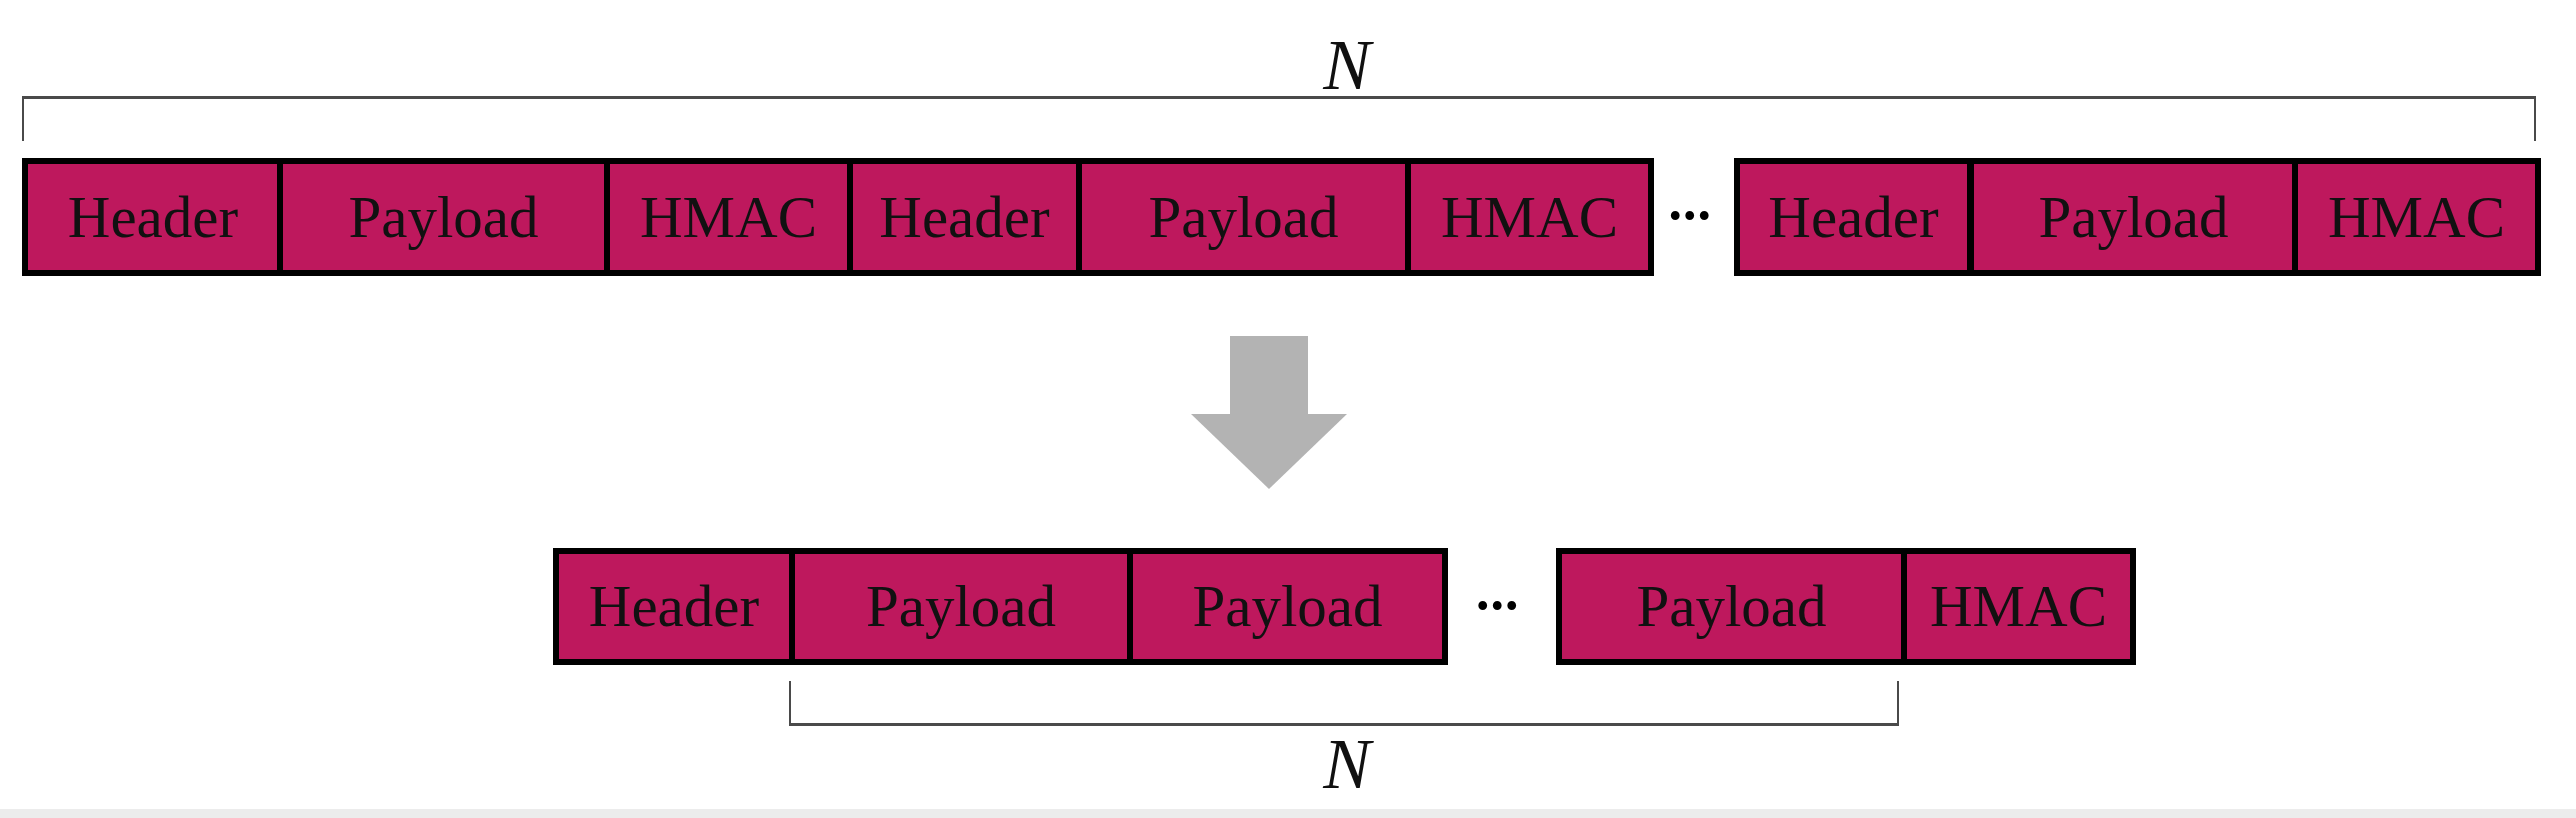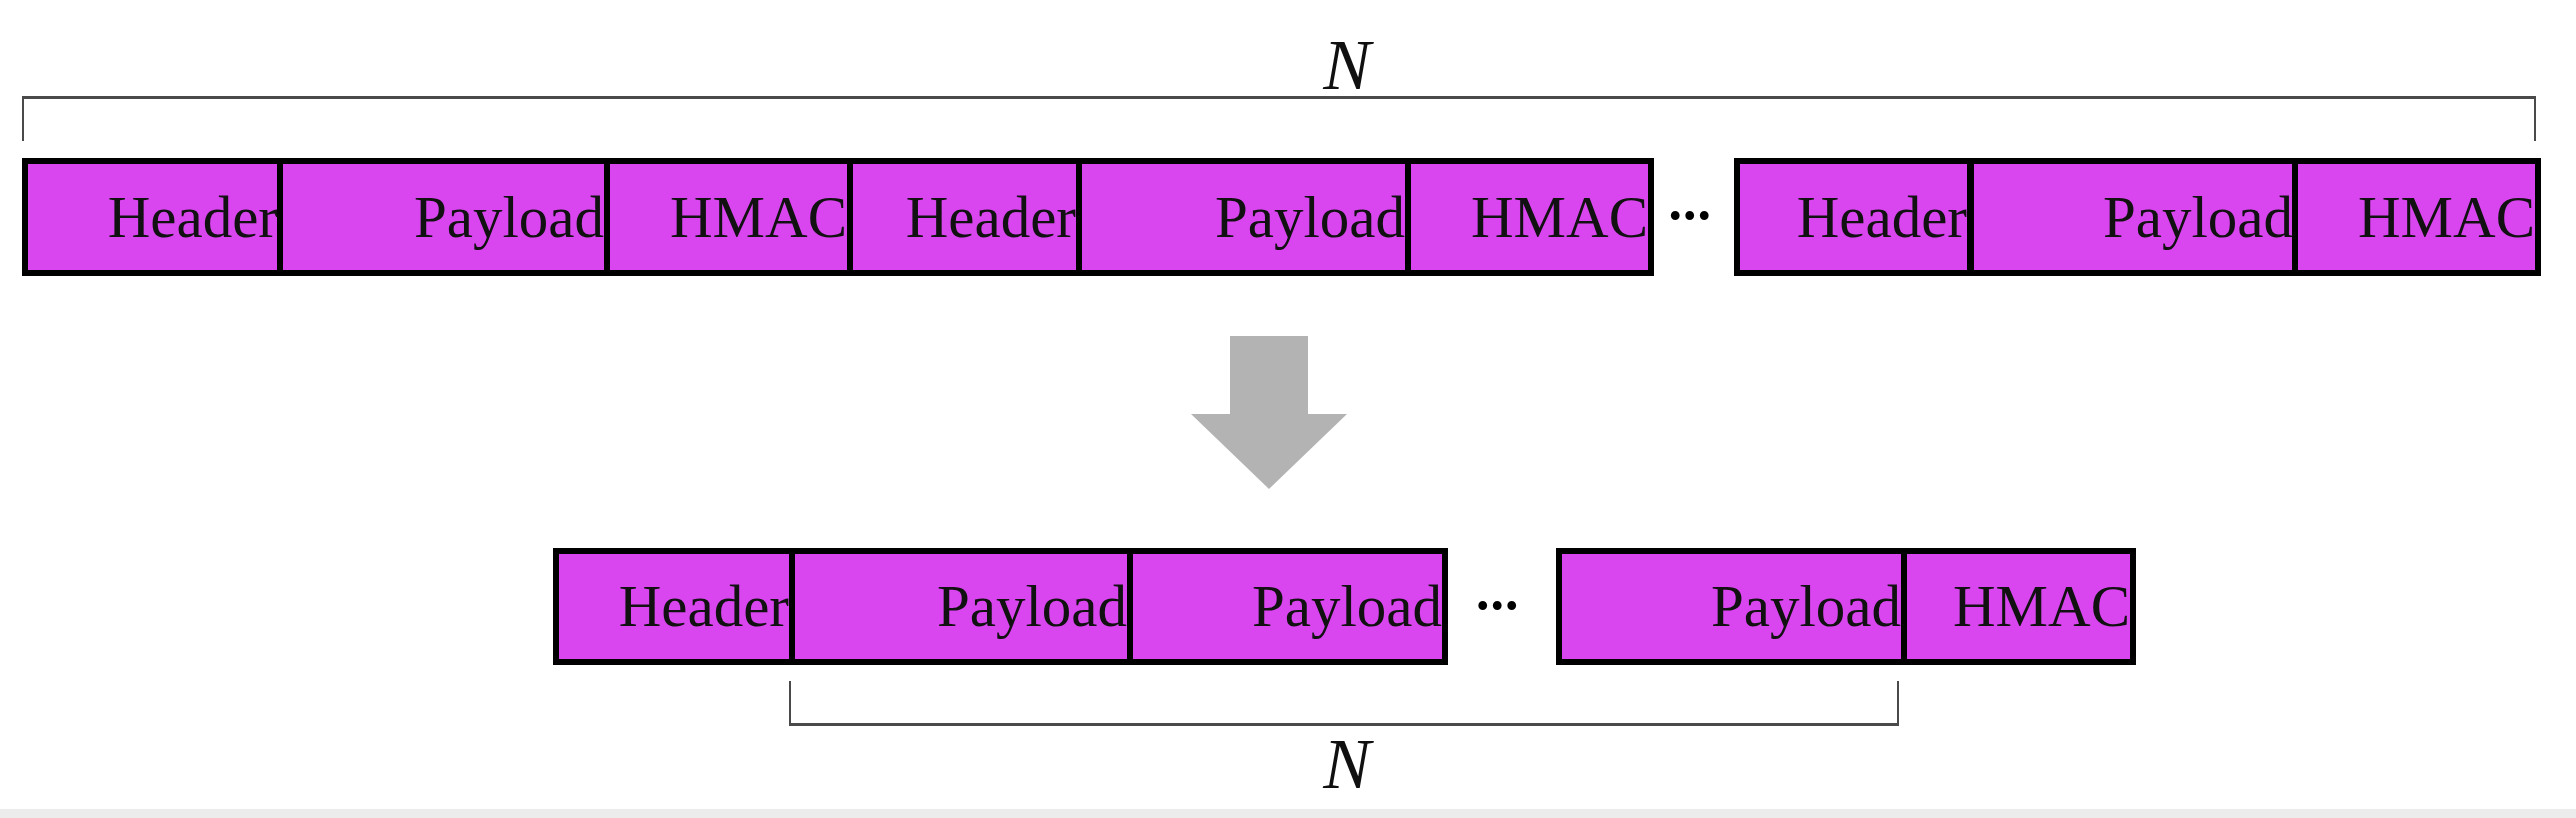--- a/index.html
+++ b/index.html
@@ -9,22 +9,22 @@
     background:#ffffff;
     overflow:hidden;
     font-family:"Liberation Serif","DejaVu Serif",serif;
     color:#111111;
   }
   .box{
     position:absolute;
     top:158px;height:118px;
     box-sizing:border-box;
     border:6.2px solid #000000;
-    background:#d946ef;
-    text-align:right;
+    background:#be185d;
+    text-align:center;
     font-size:59px;
     line-height:106px;
     white-space:nowrap;
   }
   .box.bottom{top:548px;height:117px;line-height:104px;}
   .ellipsis{
     position:absolute;
     top:158px;height:118px;
     text-align:center;
     font-size:37px;

